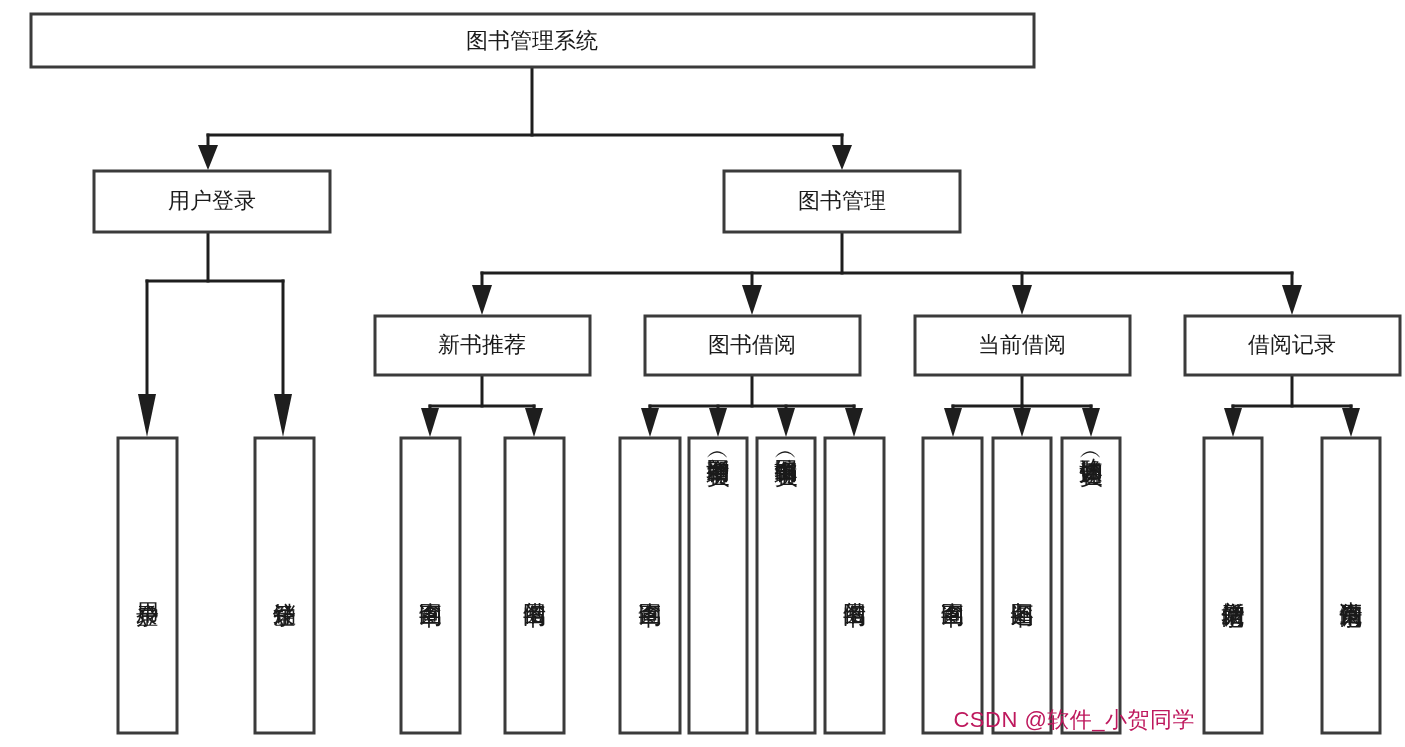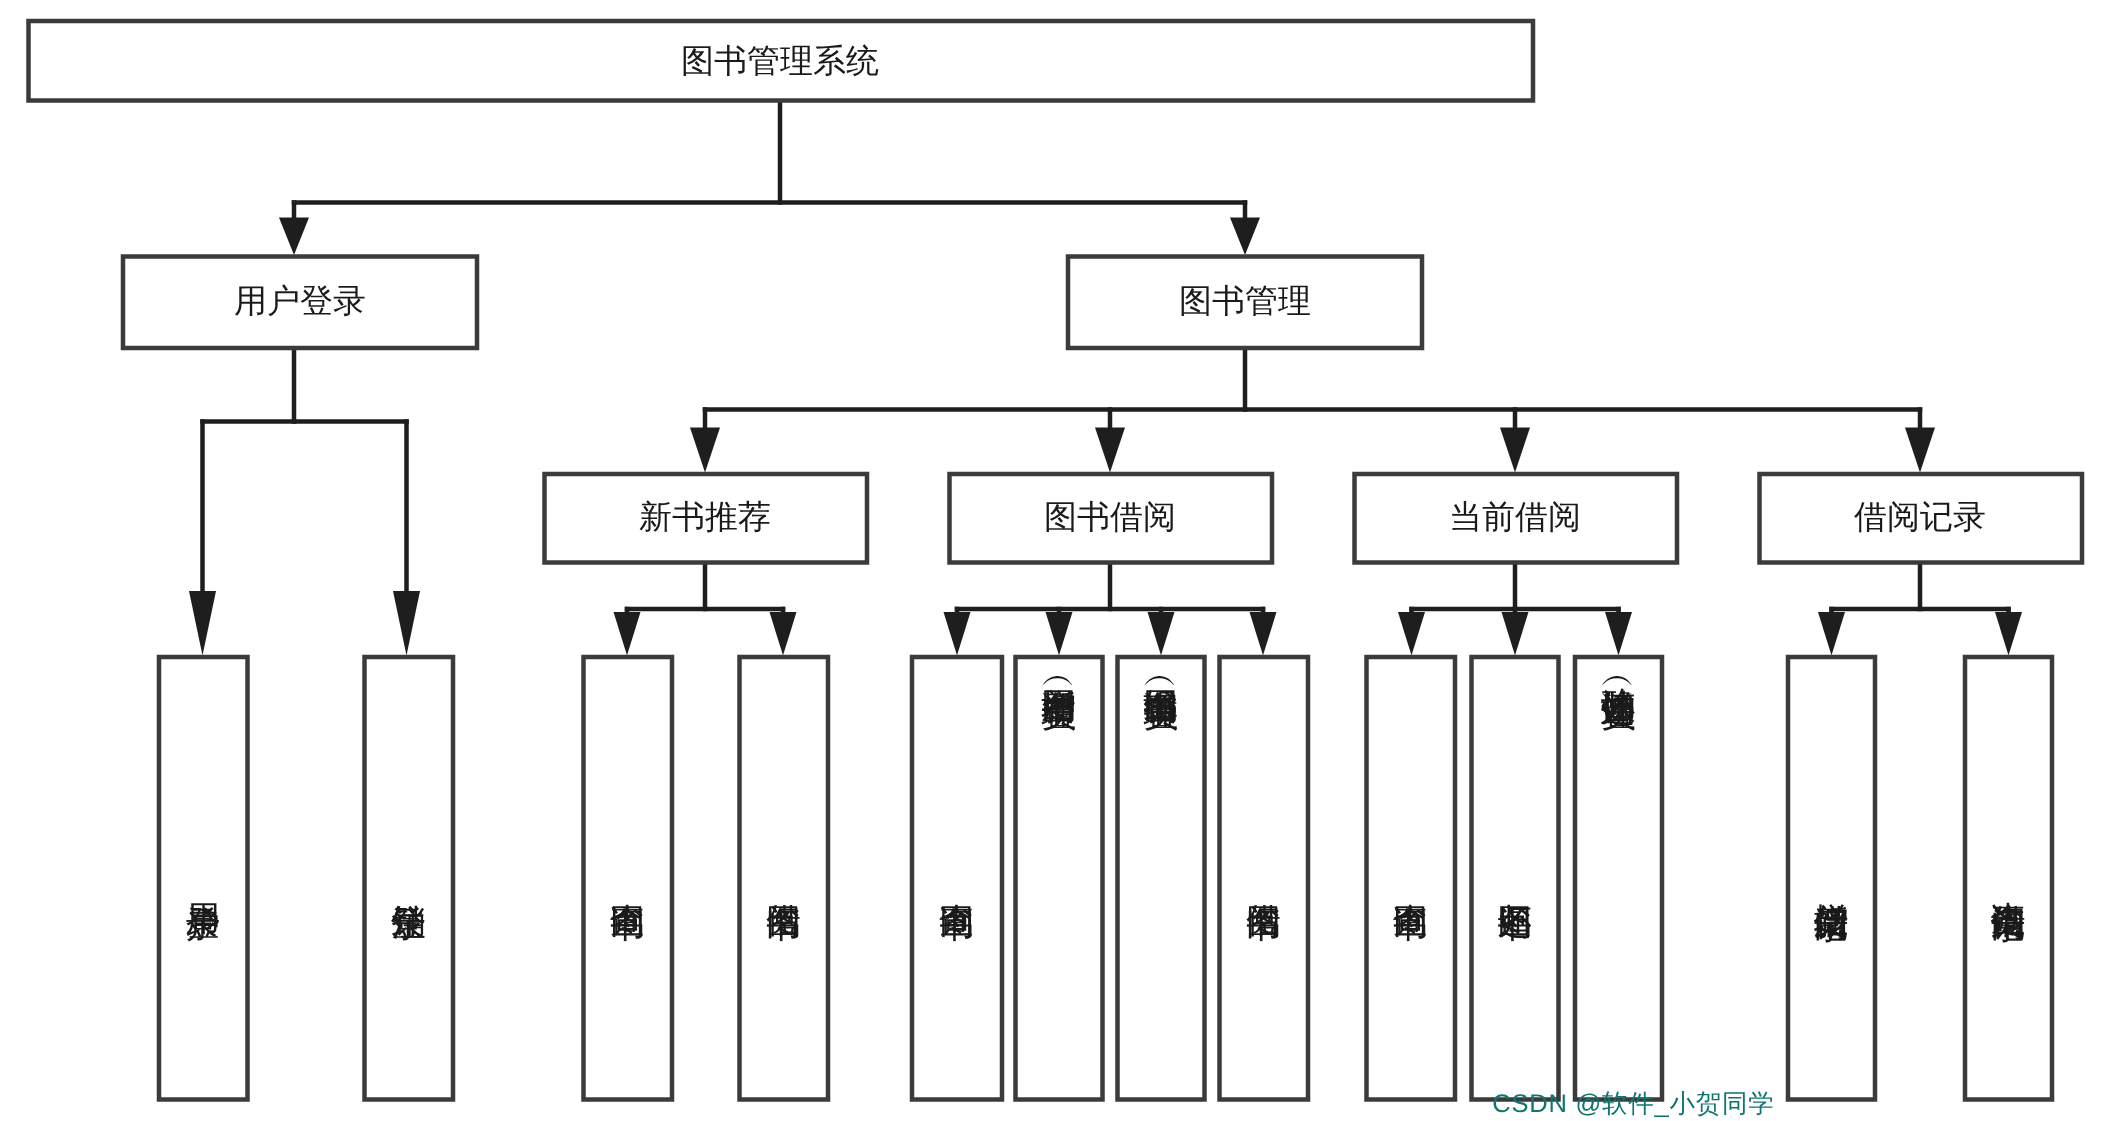--- a/index.html
+++ b/index.html
@@ -11,20 +11,21 @@
     width: 1405px;
     height: 747px;
     font-family: "Liberation Sans", sans-serif;
     overflow: hidden;
   }
   #diagram-root {
     position: relative;
     width: 1189px;
     height: 747px;
     background: #ffffff;
+    margin-left: 12px;
   }
   svg.canvas {
     position: absolute;
     top: 0; left: 0;
     width: 1405px;
     height: 747px;
   }
   .node-box {
     fill: #ffffff;
     stroke: #3b3b3b;
@@ -68,24 +69,24 @@
     font-family: "Liberation Sans", sans-serif;
     font-size: 23px;
     line-height: 1.08;
     color: #1a1a1a;
     letter-spacing: 1px;
     white-space: nowrap;
   }
   .watermark {
     position: absolute;
     right: 6px;
-    bottom: 0;
-    font-family: "Liberation Sans", sans-serif;
-    font-size: 17px;
-    color: #0f766e;
+    bottom: 12px;
+    font-family: "Liberation Sans", sans-serif;
+    font-size: 22px;
+    color: #be185d;
     letter-spacing: 0.5px;
     white-space: nowrap;
   }
 </style>
 </head>
 <body>
 
 <div id="diagram-root">
 
   <svg class="canvas" viewBox="0 0 1405 747" xmlns="http://www.w3.org/2000/svg">

